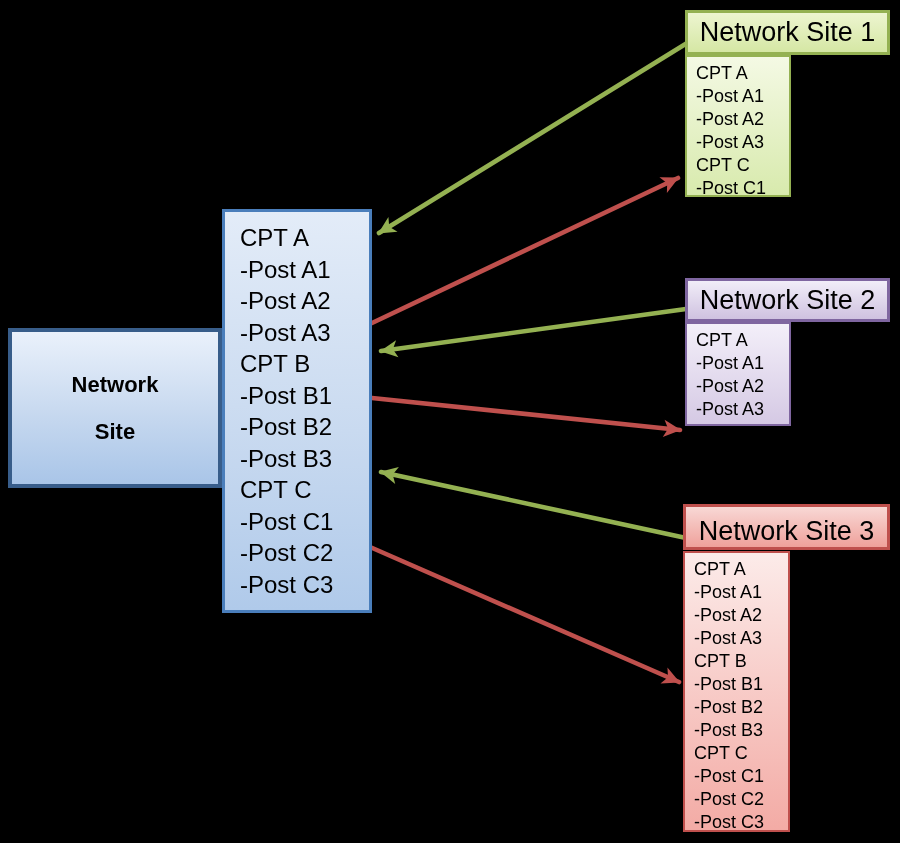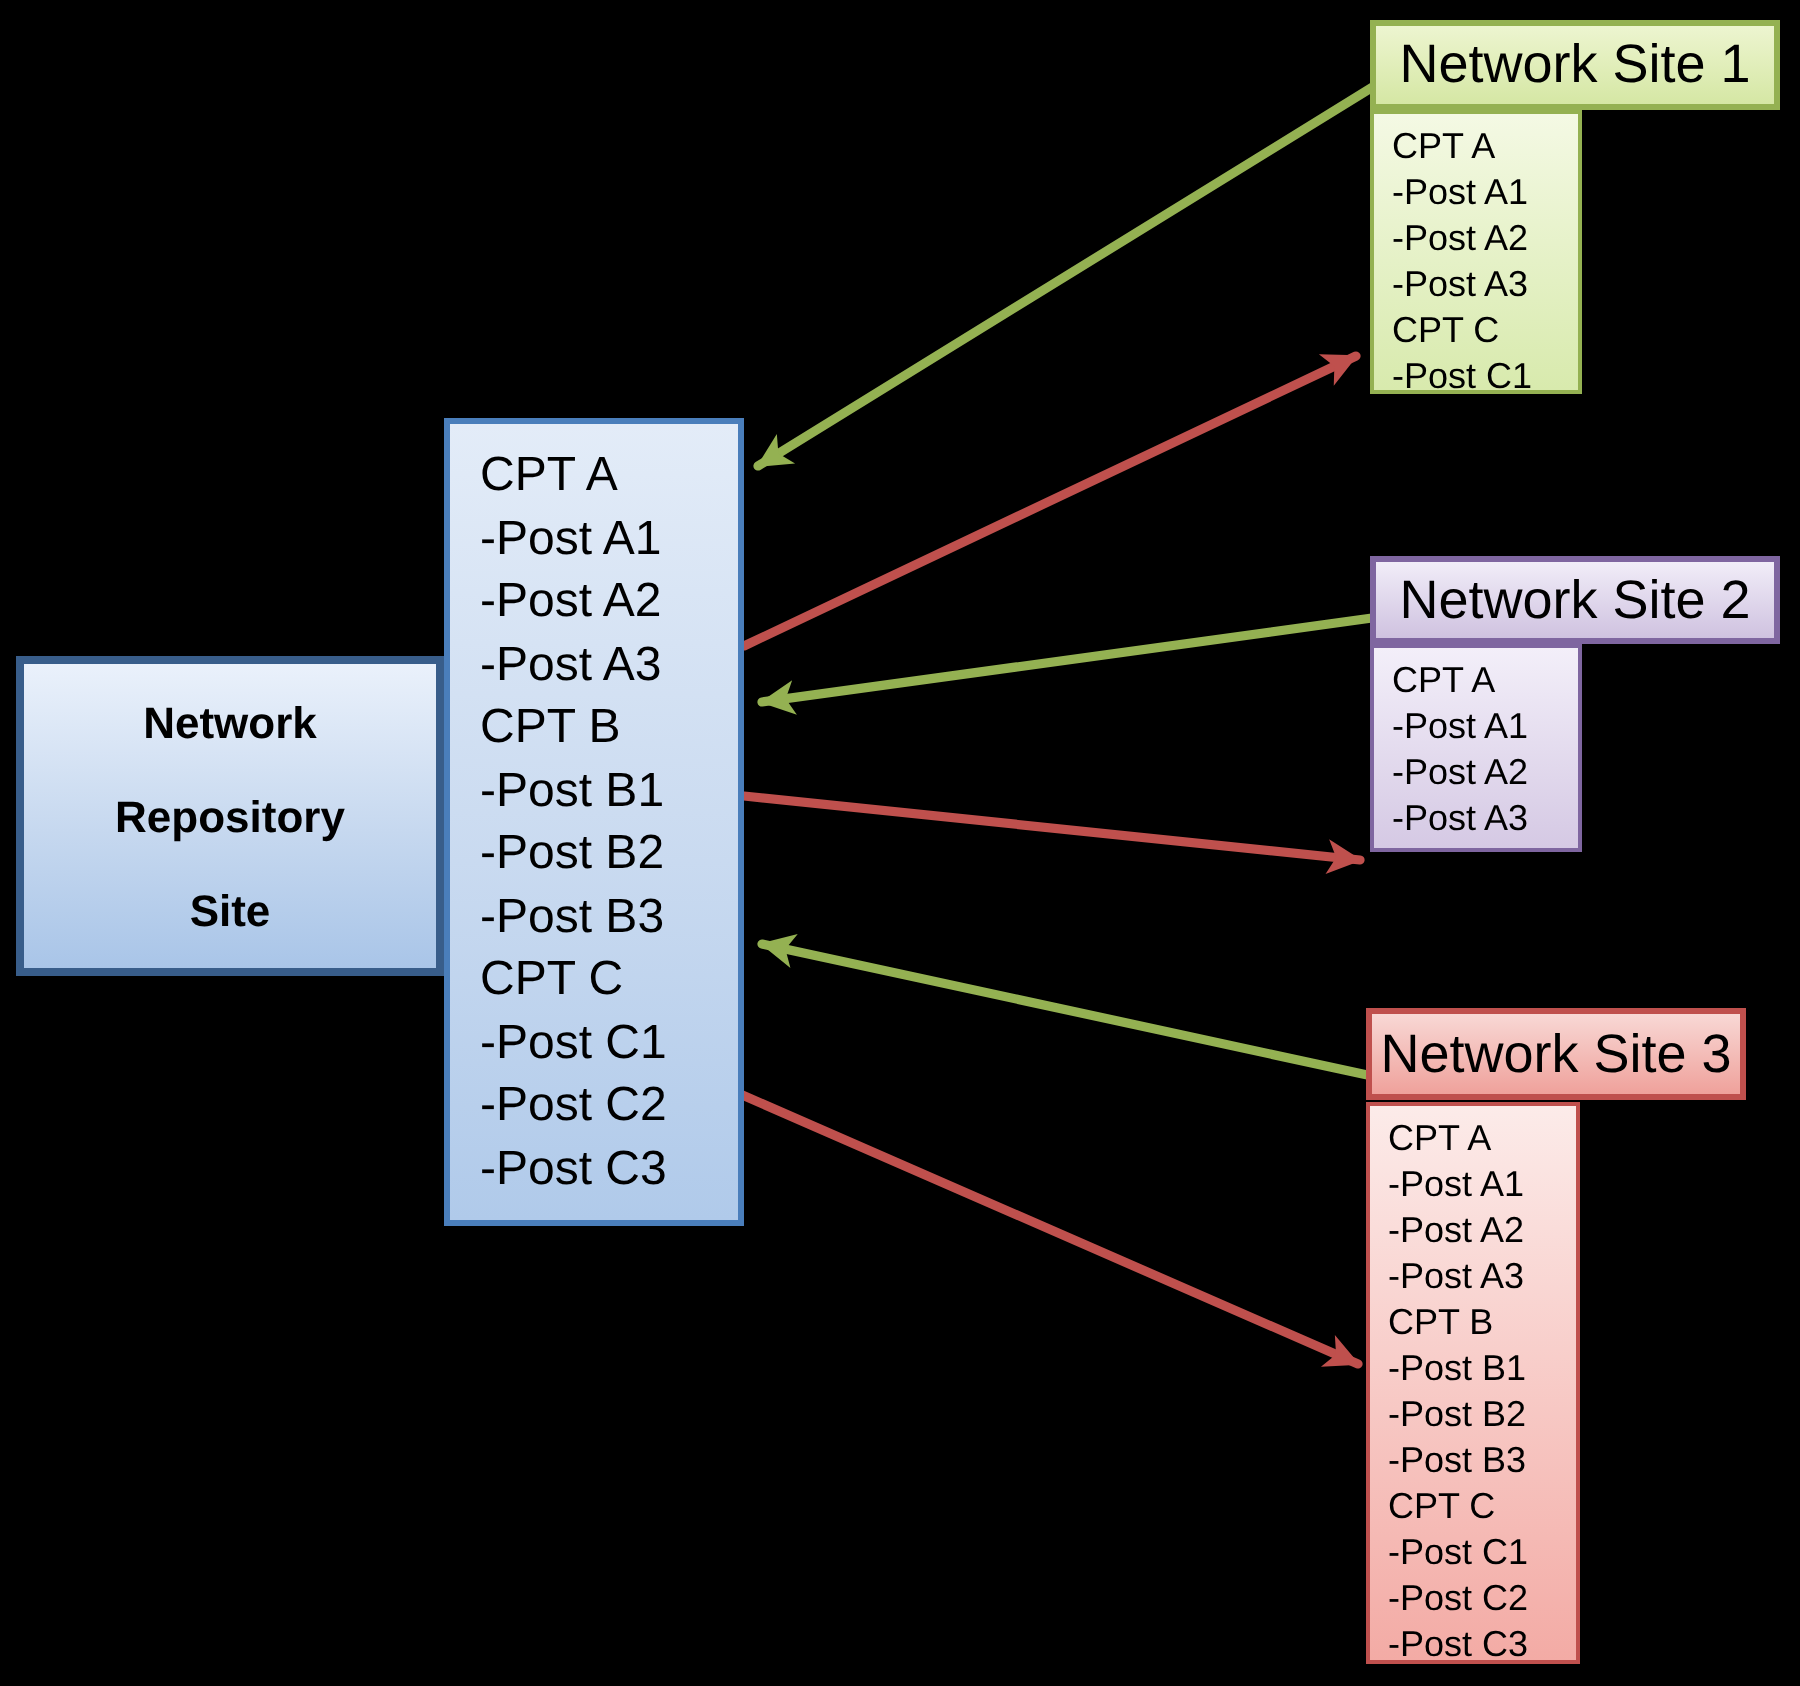--- a/index.html
+++ b/index.html
@@ -34,21 +34,21 @@
   
   .site-header{
     display:flex;align-items:center;justify-content:center;
     font-size:27px;
   }
   .site-header.green{background:linear-gradient(#edf5d0,#d5e7a4);border:3px solid #94b152;}
   .site-header.purple{background:linear-gradient(#f1edf8,#cfc2e0);border:3px solid #7f66a0;}
   .site-header.red{background:linear-gradient(#f8d8d5,#efa19b);border:3px solid #bf504d;}
   .h1{left:685px;top:10px;width:205px;height:45px;}
   .h2{left:685px;top:278px;width:205px;height:44px;}
-  .h3{left:683px;top:504px;width:190px;height:46px;}
+  .h3{left:683px;top:504px;width:207px;height:46px;align-items:flex-end;}
 
   
   .site-list{
     padding:5px 0 0 9px;
     font-size:18px;line-height:23px;
   }
   .site-list.green{background:linear-gradient(#f4f9e4,#d8eaad);border:2px solid #94b152;}
   .site-list.purple{background:linear-gradient(#f3eff9,#d5c9e4);border:2px solid #7f66a0;}
   .site-list.red{background:linear-gradient(#fcebe9,#f3aba5);border:2px solid #bf504d;}
   .l1{left:685px;top:55px;width:106px;height:142px;}
@@ -75,21 +75,20 @@
   <line x1="692" y1="40" x2="379" y2="233" stroke="#94b152" stroke-width="4.6" stroke-linecap="round" marker-end="url(#arrow-green)"></line>
       <line x1="372" y1="323" x2="678" y2="178" stroke="#bf504d" stroke-width="4.6" stroke-linecap="round" marker-end="url(#arrow-red)"></line>
       <line x1="686" y1="309" x2="381" y2="351" stroke="#94b152" stroke-width="4.6" stroke-linecap="round" marker-end="url(#arrow-green)"></line>
       <line x1="372" y1="398" x2="680" y2="430" stroke="#bf504d" stroke-width="4.6" stroke-linecap="round" marker-end="url(#arrow-red)"></line>
       <line x1="686" y1="538" x2="381" y2="472" stroke="#94b152" stroke-width="4.6" stroke-linecap="round" marker-end="url(#arrow-green)"></line>
       <line x1="370" y1="547" x2="679" y2="682" stroke="#bf504d" stroke-width="4.6" stroke-linecap="round" marker-end="url(#arrow-red)"></line>
     </svg>
 
   <div class="box repo-box">
       <div>Network</div>
-      <div>Repository</div>
       <div>Site</div>
     </div>
 
   <div class="box repo-list">
       <div class="bold">CPT A</div>
       <div>-Post A1</div>
       <div>-Post A2</div>
       <div>-Post A3</div>
       <div class="bold">CPT B</div>
       <div>-Post B1</div>

